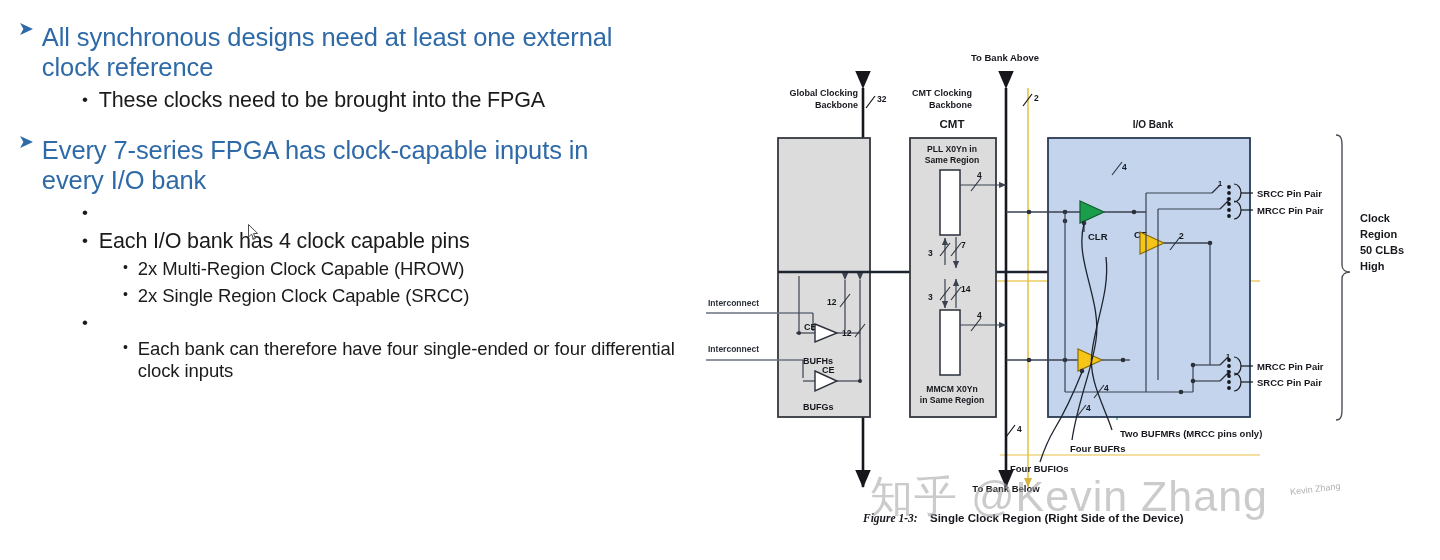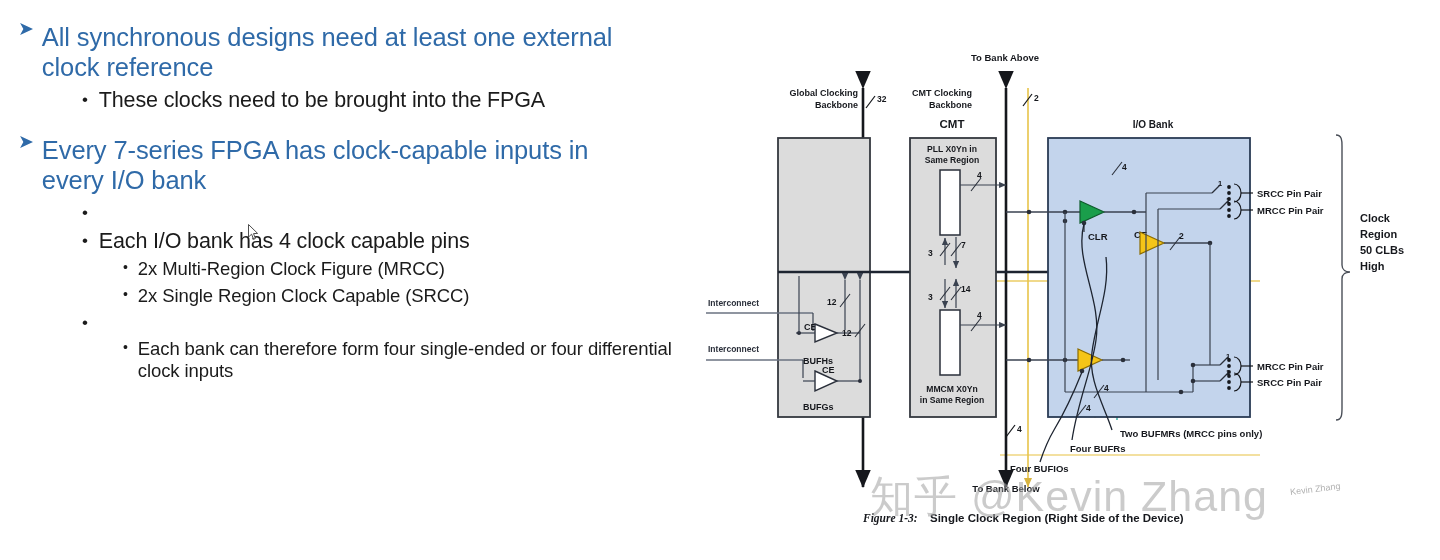--- a/index.html
+++ b/index.html
@@ -113,35 +113,35 @@
     <span class="dot">•</span>
   </div>
 
   <div class="l2">
     <span class="dot">•</span>
     <span class="txt">Each I/O bank has 4 clock capable pins</span>
   </div>
 
   <div class="l3">
     <span class="dot">•</span>
-    <span class="txt">2x Multi-Region Clock Figure (MRCC)</span>
+    <span class="txt">2x Multi-Region Clock Capable (HROW)</span>
   </div>
 
   <div class="l3">
     <span class="dot">•</span>
     <span class="txt">2x Single Region Clock Capable (SRCC)</span>
   </div>
 
   <div class="l2">
     <span class="dot">•</span>
   </div>
 
   <div class="l3">
     <span class="dot">•</span>
-    <span class="txt">Each bank can therefore form four single-ended or four differential clock inputs</span>
+    <span class="txt">Each bank can therefore have four single-ended or four differential clock inputs</span>
   </div>
 </div>
 
 <svg id="cursor-pointer" viewBox="0 0 12 17">
   <path d="M0.5,0.5 L0.5,13 L3.6,10.2 L5.6,15.2 L7.4,14.4 L5.5,9.6 L9.6,9.4 Z" fill="#ffffff" stroke="#3a3a3a" stroke-width="0.9"></path>
 </svg>
 
 <div id="figure-panel">
 <svg id="figure-svg" width="740" height="560" viewBox="0 0 740 560">
   <defs>

